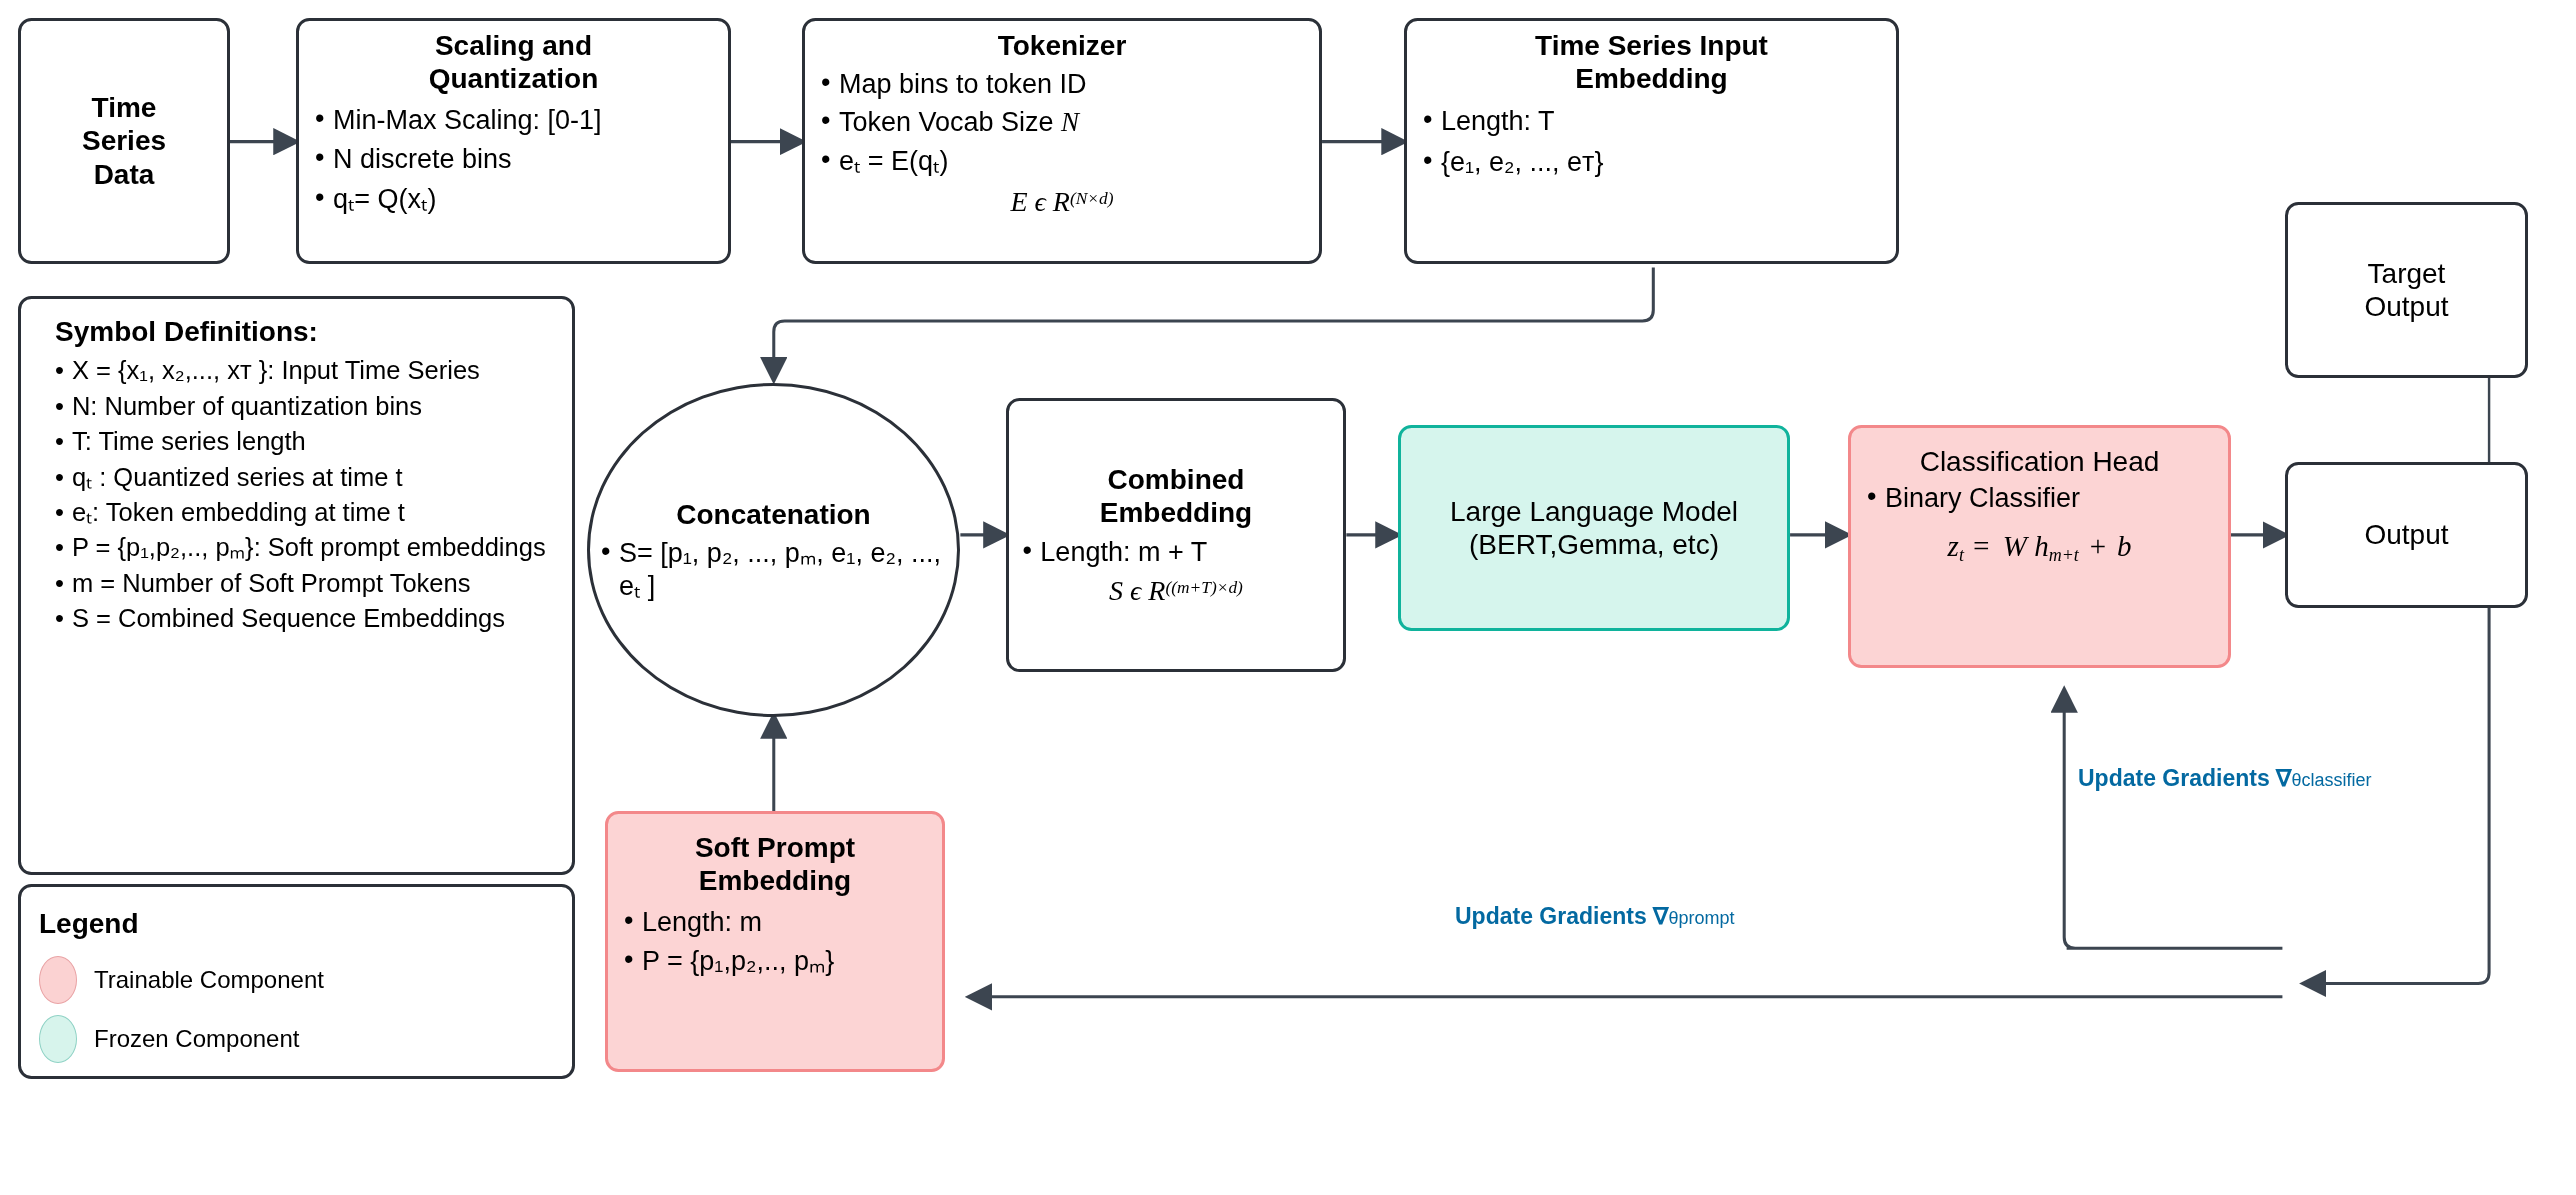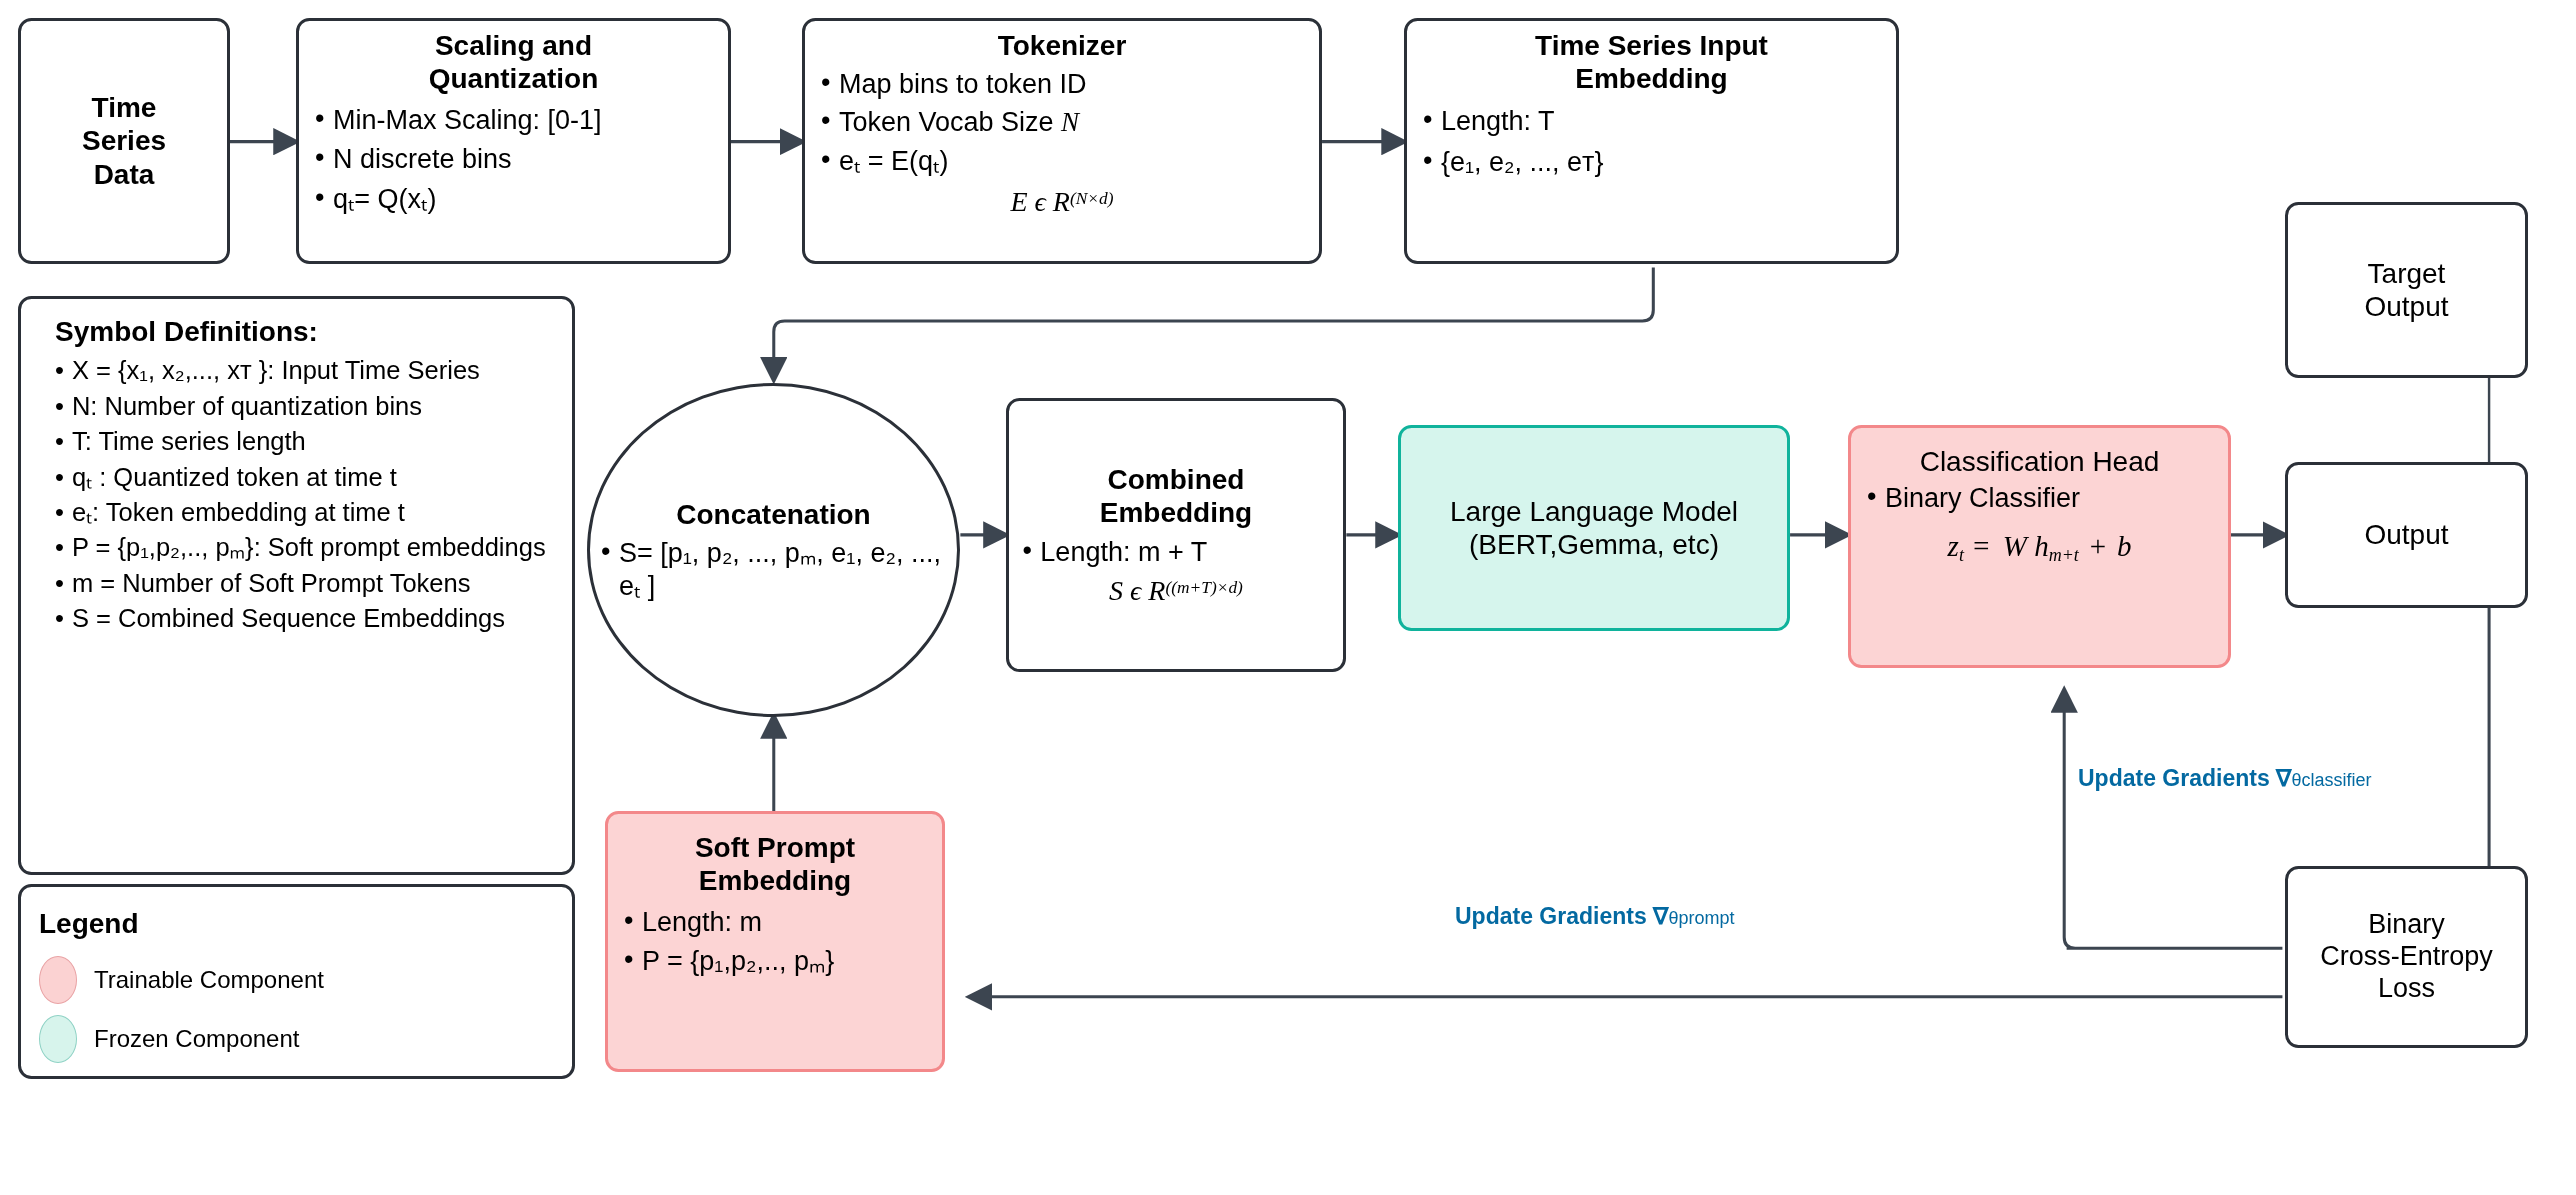--- a/index.html
+++ b/index.html
@@ -161,21 +161,21 @@
         <div class="sym-item">
           <span class="dot">•</span>
           <span>N: Number of quantization bins</span>
           </div>
         <div class="sym-item">
           <span class="dot">•</span>
           <span>T: Time series length</span>
           </div>
         <div class="sym-item">
           <span class="dot">•</span>
-          <span>qₜ : Quantized token at time t</span>
+          <span>qₜ : Quantized series at time t</span>
           </div>
         <div class="sym-item">
           <span class="dot">•</span>
           <span>eₜ: Token embedding at time t</span>
           </div>
         <div class="sym-item">
           <span class="dot">•</span>
           <span>P = {p₁,p₂,.., pₘ}: Soft prompt embeddings</span>
           </div>
         <div class="sym-item">
@@ -253,27 +253,20 @@
 Output</div>
     </div>
   </div>
 
   <div class="node" style="left:2285px;top:462px;width:243px;height:146px;">
     <div class="inner">
       <div class="title plain f46">Output</div>
     </div>
   </div>
 
-  <div class="node" style="left:2285px;top:866px;width:243px;height:182px;">
-    <div class="inner">
-      <div class="title plain f44" style="white-space:pre-line">Binary
-Cross-Entropy
-Loss</div>
-    </div>
-  </div>
 
   <div class="node pink" style="left:605px;top:811px;width:340px;height:261px;">
     <div class="inner topal" style="padding-top:17px">
       <div class="title f46" style="white-space:pre-line">Soft Prompt
 Embedding</div>
       <div class="bul f44" style="margin-top:8.5px">
         <span class="dot">•</span>
         <span class="txt">Length: m</span>
       </div>
       <div class="bul f44" style="margin-top:7.3px">

